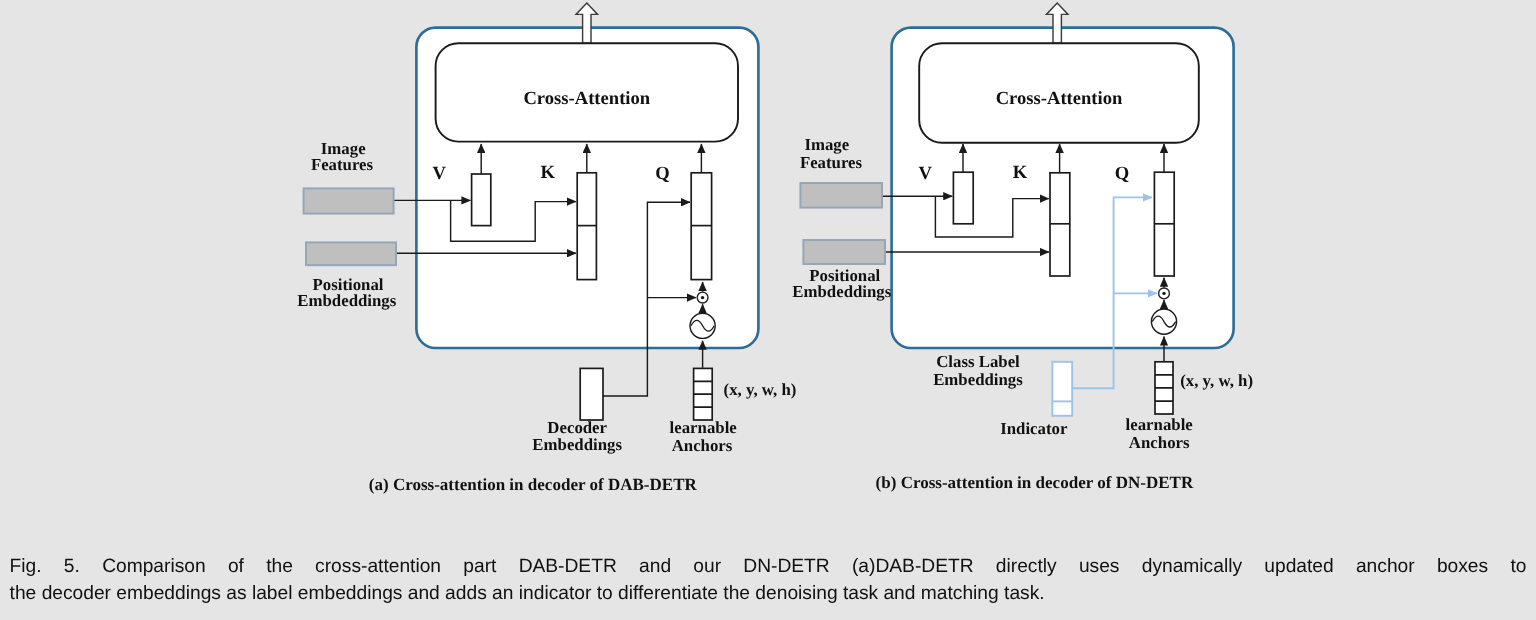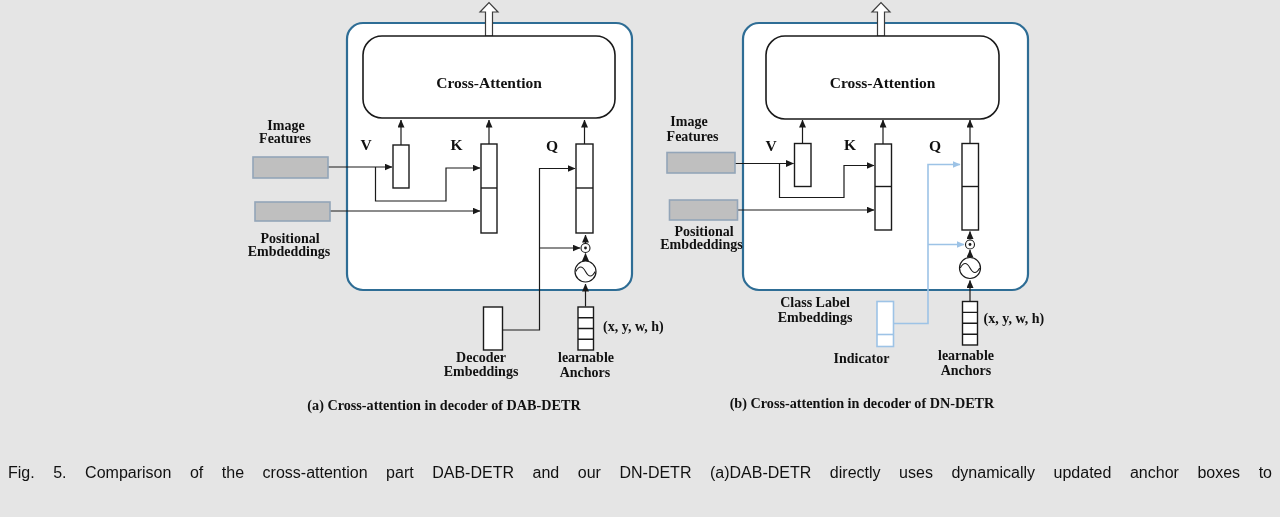--- a/index.html
+++ b/index.html
@@ -141,15 +141,16 @@
     <text x="966" y="355">learnable</text>
     <text x="966" y="370">Anchors</text>
     <text x="983.5" y="318.5" class="xywh">(x, y, w, h)</text>
     <text x="862" y="402.5" class="subcap">(b) Cross-attention in decoder of DN-DETR</text>
   </g>
 </svg>
 
 
 <div class="figcaption">
   <div class="jline">Fig. 5. Comparison of the cross-attention part DAB-DETR and our DN-DETR (a)DAB-DETR directly uses dynamically updated anchor boxes to</div>
+  <div>the decoder embeddings as label embeddings and adds an indicator to differentiate the denoising task and matching task.</div>
 </div>
 
 </div>
 
 </body></html>

